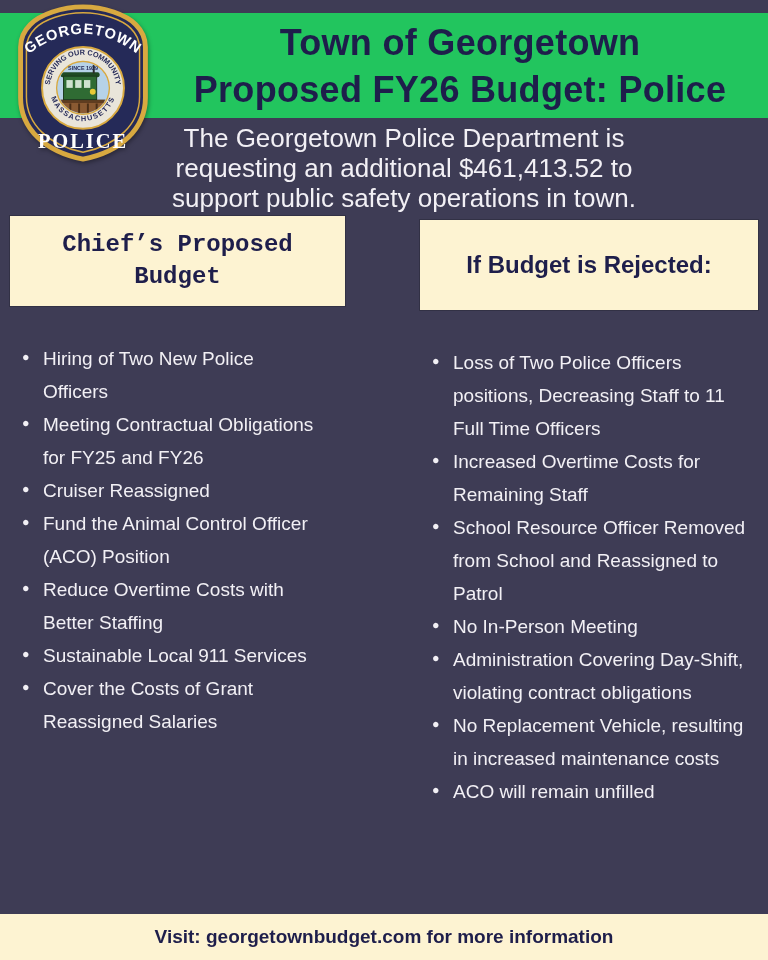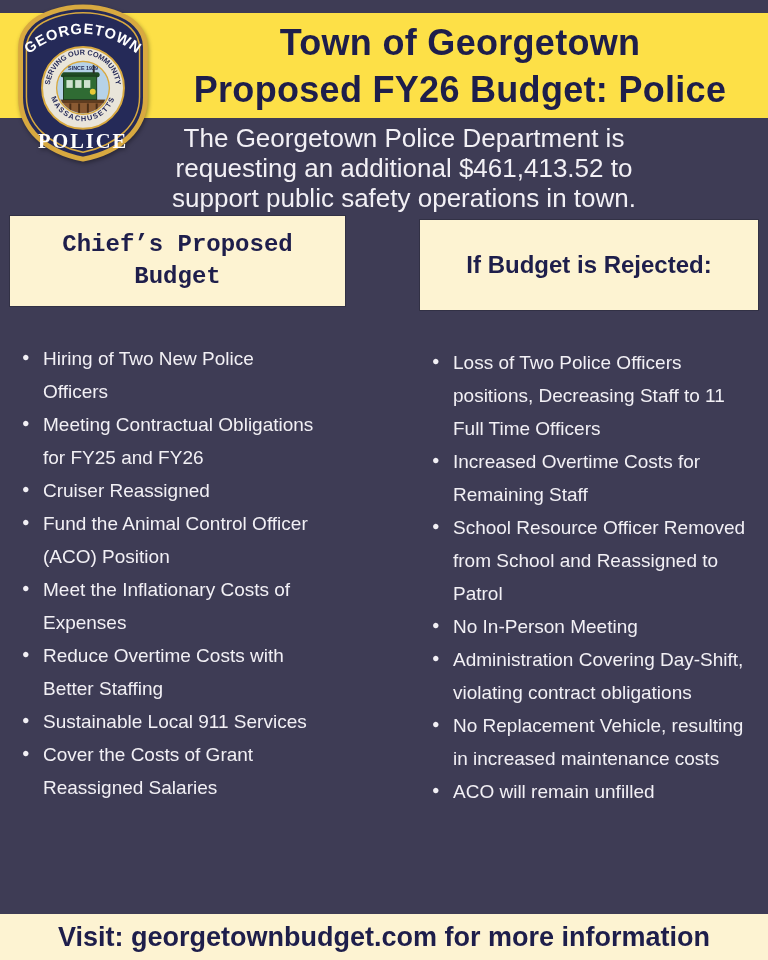--- a/index.html
+++ b/index.html
@@ -8,21 +8,21 @@
     width: 768px; height: 960px;
     background: #3E3C55;
     font-family: "Liberation Sans", sans-serif;
     overflow: hidden;
   }
   .page { position: relative; width: 768px; height: 960px; background: #3E3C55; }
 
   
   .top-strip { height: 13px; background: #3E3C55; }
   .header-band {
-    background: #fde047;
+    background: #22c55e;
     height: 105px;
     display: flex; align-items: center; justify-content: center;
     padding-left: 152px;
   }
   .title { margin: 0; display: flex; flex-direction: column; text-align: center; }
   .title span {
     font-size: 36px; font-weight: bold; color: #1E1E4B;
     line-height: 47px; letter-spacing: 0.3px;
   }
   .badge-wrap {
@@ -72,21 +72,21 @@
   }
 
   
   .footer-band {
     position: absolute; left: 0; bottom: 0;
     width: 768px; height: 46px;
     background: #FDF3D2;
     display: flex; align-items: center; justify-content: center;
   }
   .footer-band p {
-    margin: 0; font-size: 27px; font-weight: bold; color: #1E1E4B;
+    margin: 0; font-size: 19px; font-weight: bold; color: #1E1E4B;
   }
 
   
   .badge-wrap text { font-family: "Liberation Sans", sans-serif; }
   .badge-wrap .police-text { font-family: "Liberation Serif", serif; }
 </style>
 </head>
 <body>
 
 <div class="page">
@@ -152,21 +152,20 @@
 
     <section class="col col-left">
       <div class="col-header">
         <h2>Chief’s Proposed Budget</h2>
       </div>
       <ul class="bullet-list">
         <li>Hiring of Two New Police Officers</li>
         <li>Meeting Contractual Obligations for FY25 and FY26</li>
         <li>Cruiser Reassigned</li>
         <li>Fund the Animal Control Officer (ACO) Position</li>
-        <li>Meet the Inflationary Costs of Expenses</li>
         <li>Reduce Overtime Costs with Better Staffing</li>
         <li>Sustainable Local 911 Services</li>
         <li>Cover the Costs of Grant Reassigned Salaries</li>
       </ul>
     </section>
 
     <section class="col col-right">
       <div class="col-header">
         <h2>If Budget is Rejected:</h2>
       </div>

